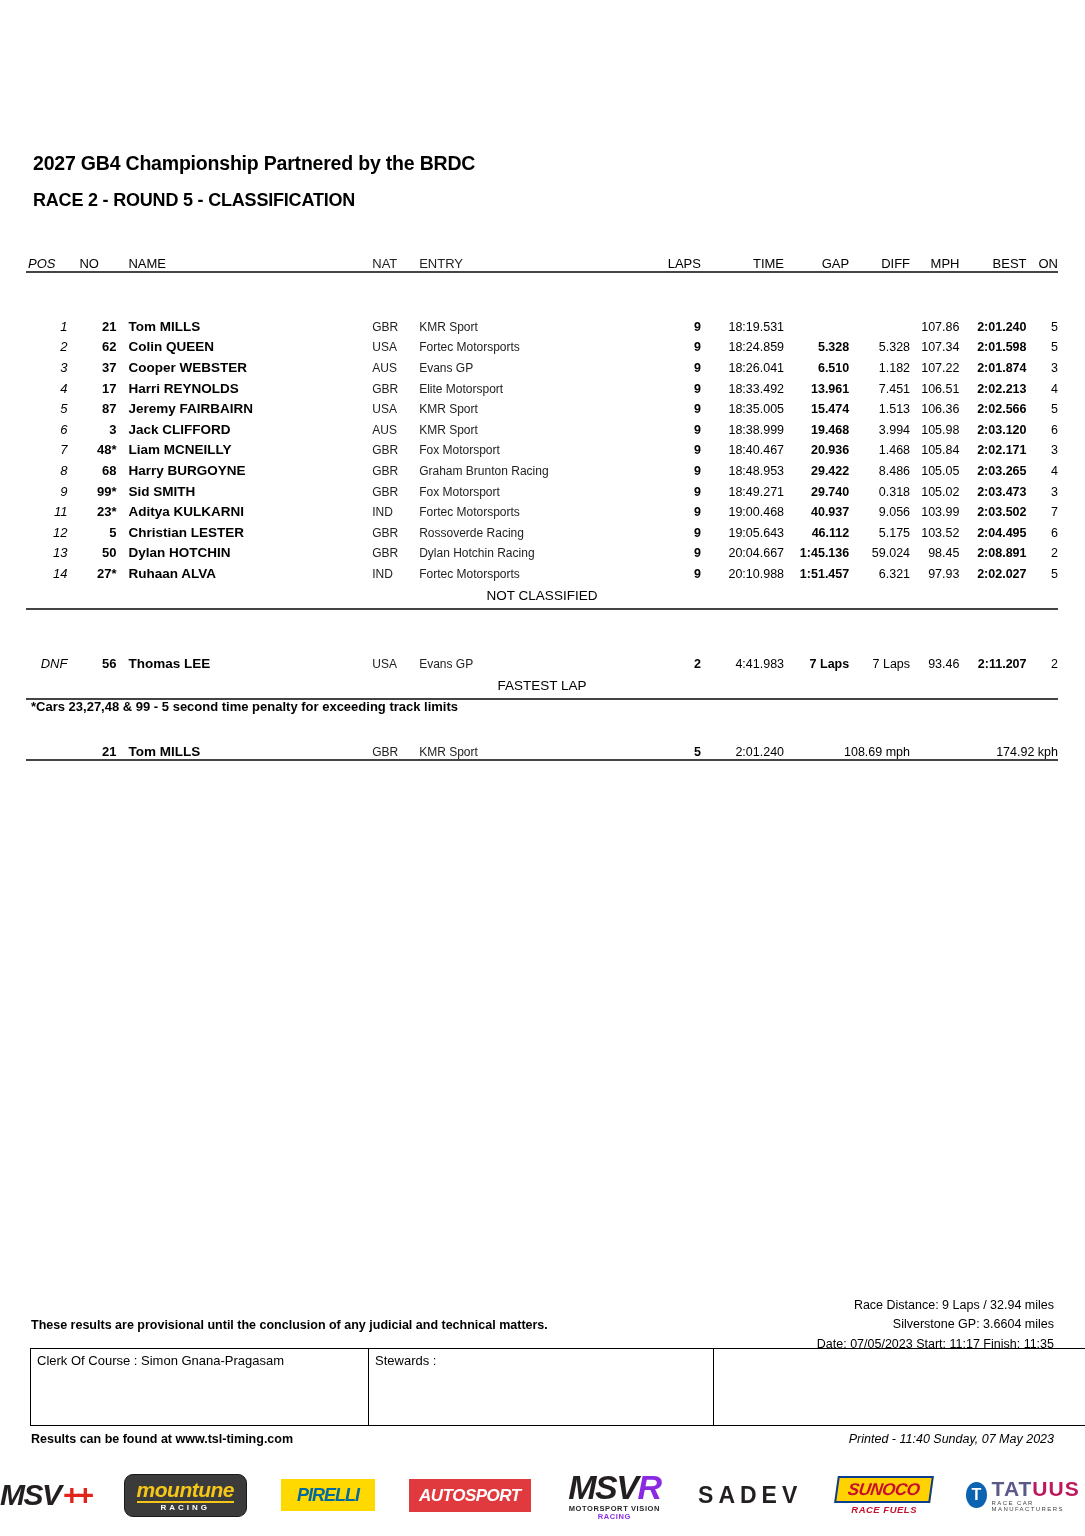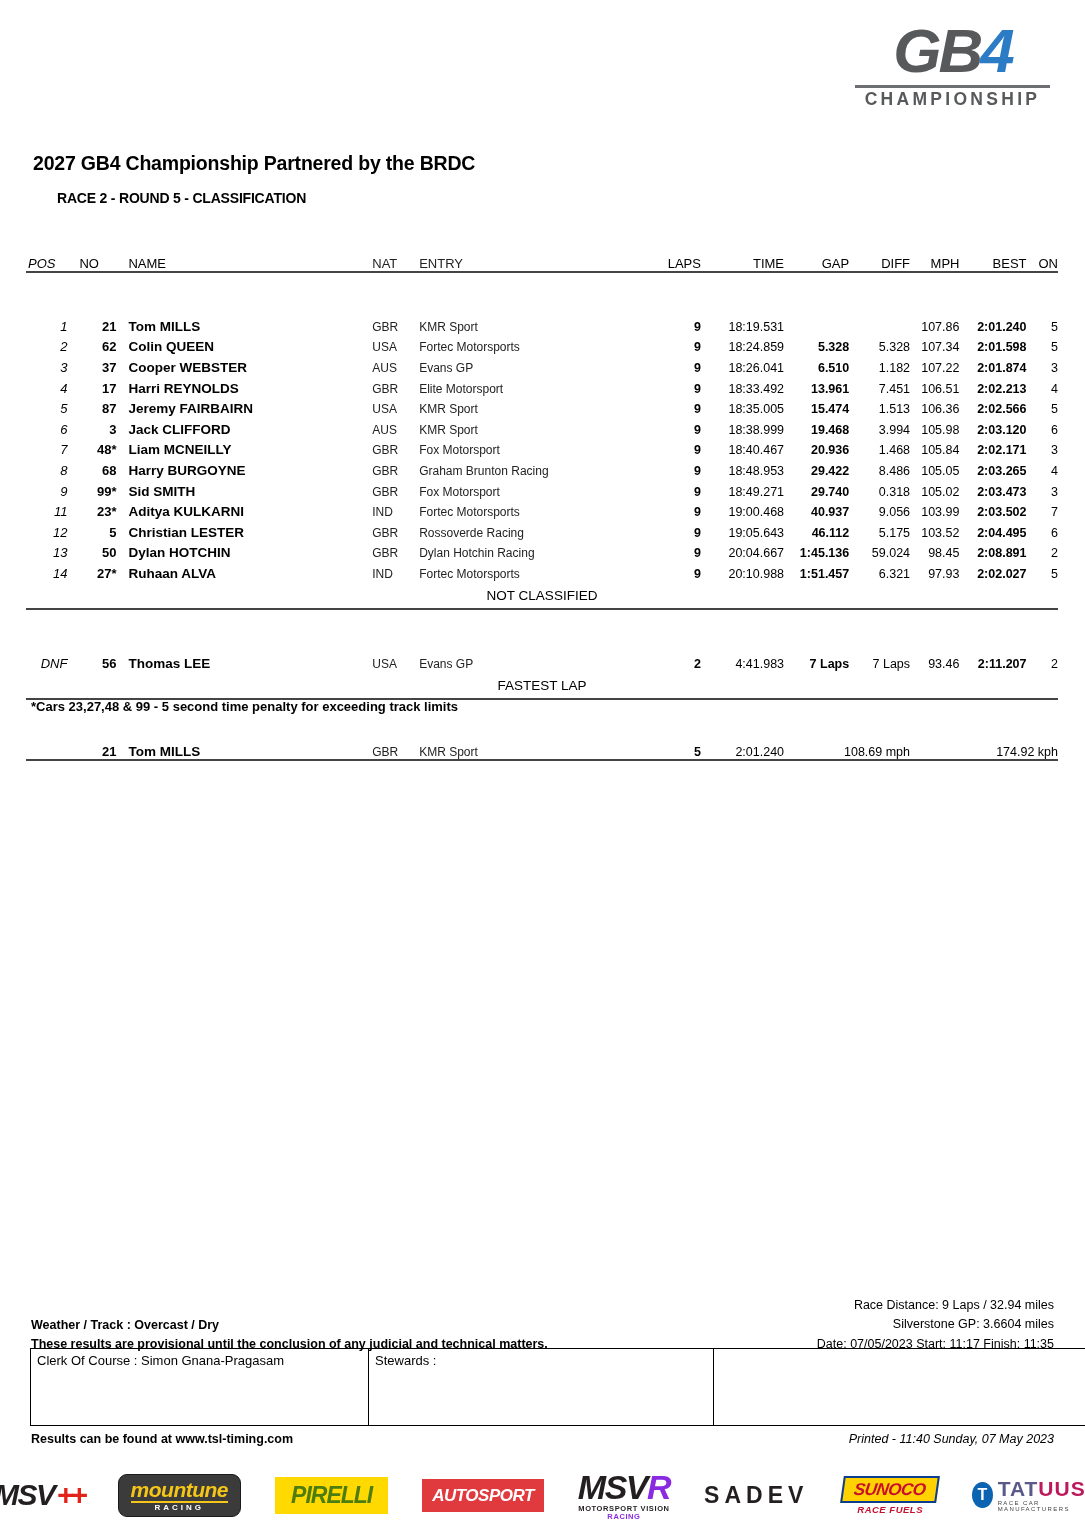--- a/index.html
+++ b/index.html
@@ -57,24 +57,23 @@
   .title1 {
     position: absolute;
     left: 33px; top: 152px;
     font-size: 19.5px;
     font-weight: bold;
     letter-spacing: -0.2px;
   }
   .title2 {
     position: absolute;
     left: 33px; top: 190px;
-    font-size: 14px;
+    font-size: 18px;
     font-weight: bold;
     letter-spacing: -0.2px;
-    margin-left: 24px;
   }
 
   
   .tbl {
     position: absolute;
     left: 26px; top: 252px;
     width: 1032px;
     border-collapse: collapse;
     font-size: 12.5px;
   }
@@ -206,21 +205,21 @@
     text-align: center; font-style: italic; letter-spacing: -0.5px;
     border: 1px solid #1a1a1a;
   }
   .sp-mountune .sub {
     font-size: 8px; letter-spacing: 3px; color: #ffffff;
     font-style: normal; border-top: 2px solid #f5c518; margin-top: 1px; padding-top: 1px;
   }
 
   .sp-pirelli {
     background: #ffd900; padding: 7px 16px;
-    color: #4d7c0f; font-weight: bold; font-size: 23px; font-style: italic;
+    color: #0369a1; font-weight: bold; font-size: 18px; font-style: italic;
     letter-spacing: -1px; line-height: 1;
   }
 
   .sp-autosport {
     background: #e03a3e; padding: 8px 10px; color: #ffffff;
     font-weight: bold; font-size: 17px; letter-spacing: -0.5px; line-height: 1;
     font-style: italic;
   }
 
   .sp-msvr { text-align: center; line-height: 1; }
@@ -264,25 +263,20 @@
   .sp-tatuus .txt .main .b { color: #be185d; }
   .sp-tatuus .txt .sub {
     font-size: 6px; letter-spacing: 1.4px; color: #444; margin-top: 1px;
   }
 </style>
 </head>
 <body>
 
 <div class="page">
 
-  <div class="logo">
-    <div class="logo-main"><span class="logo-gb">GB</span><span class="logo-4">4</span></div>
-    <div class="logo-rule"></div>
-    <div class="logo-sub">CHAMPIONSHIP</div>
-  </div>
 
   <div class="title1">2027 GB4 Championship Partnered by the BRDC</div>
   <div class="title2">RACE 2 - ROUND 5 - CLASSIFICATION</div>
 
   <table class="tbl">
     <thead>
       <tr>
         <th class="c-pos hdr-pos">POS</th>
         <th class="c-no hdr-no">NO</th>
         <th class="c-name">NAME</th>
@@ -536,21 +530,20 @@
       <tr class="rule-row">
           <td colspan="12"></td>
         </tr>
 
     </tbody>
   </table>
 
   <div class="penalty">*Cars 23,27,48 &amp; 99 - 5 second time penalty for exceeding track limits</div>
 
   <div class="foot-left">
-    <div>Weather / Track : Overcast / Dry</div>
     <div>These results are provisional until the conclusion of any judicial and technical matters.</div>
   </div>
 
   <div class="foot-right">
     <div>Race Distance: 9 Laps / 32.94 miles</div>
     <div>Silverstone GP: 3.6604 miles</div>
     <div>Date: 07/05/2023  Start: 11:17  Finish: 11:35</div>
   </div>
 
   <div class="sigbox">

